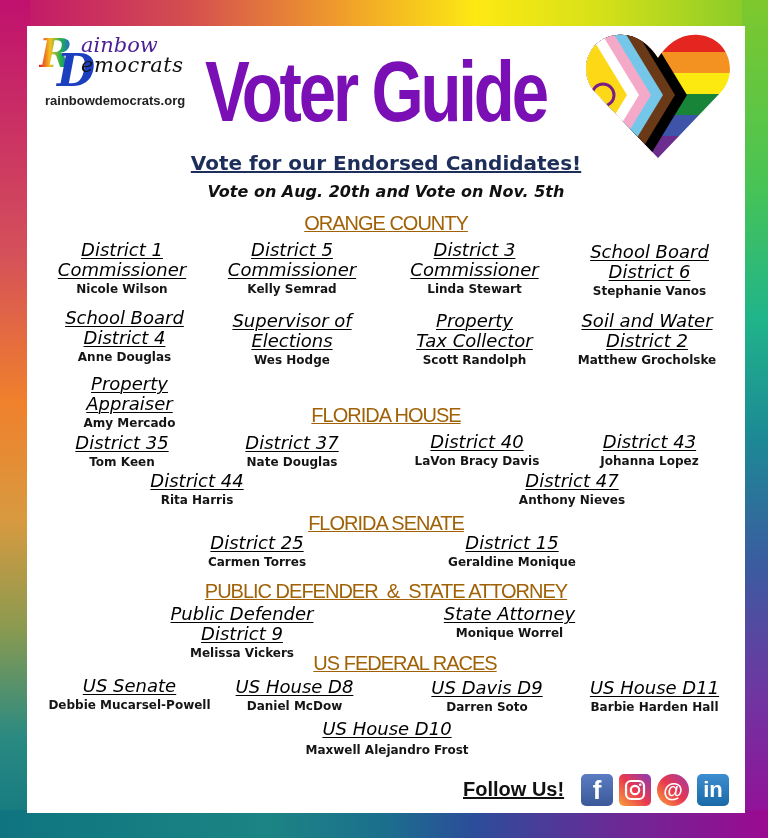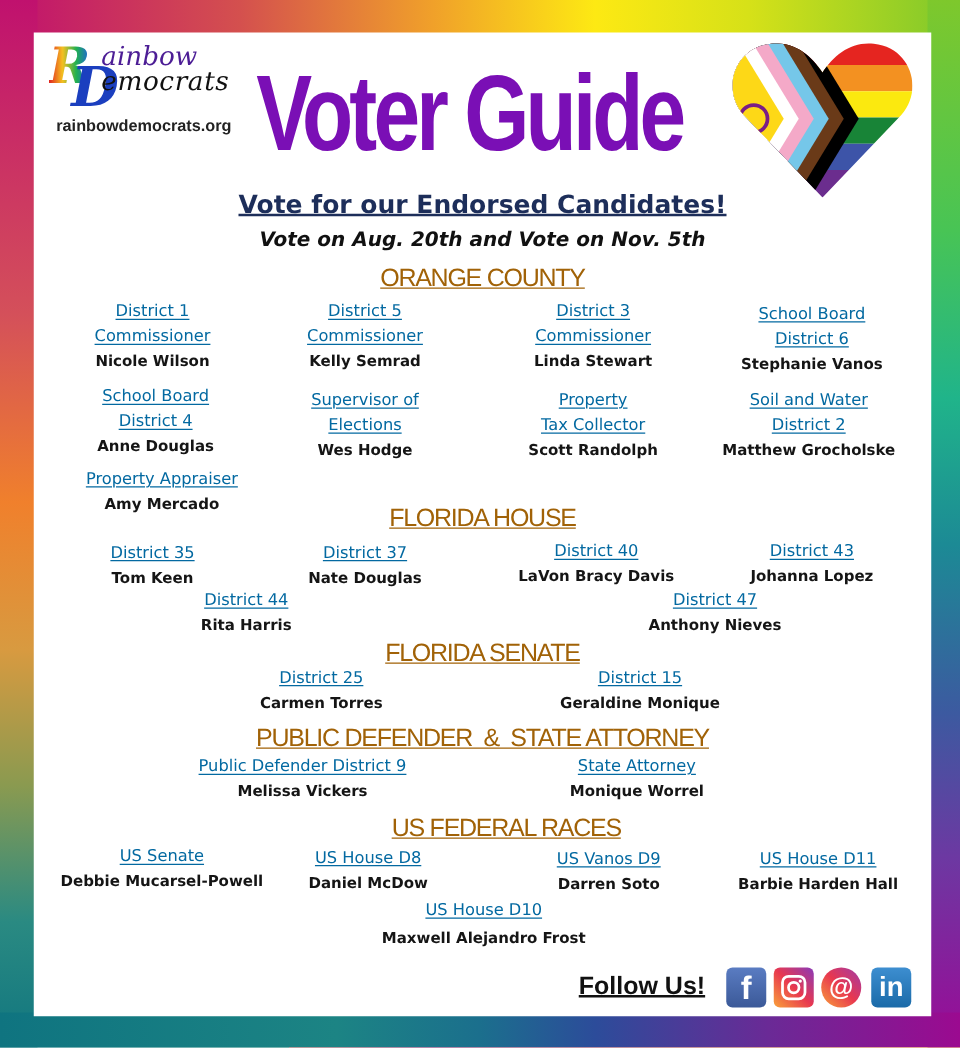--- a/index.html
+++ b/index.html
@@ -42,21 +42,21 @@
 
   .subtitle { left: 0; width: 718px; top: 125px; text-align: center; font-family: "DejaVu Sans", sans-serif; font-weight: bold; font-size: 20px; color: #1d2e5a; }
   .subtitle span { text-decoration: underline; text-decoration-thickness: 2px; }
   .dates { left: 0; width: 718px; top: 156px; text-align:center; font-family:"DejaVu Sans", sans-serif; font-weight: bold; font-style: italic; font-size: 16px; color:#111; }
 
   .section { left: 0; width: 718px; text-align: center; font-family: "Liberation Sans", sans-serif;
     font-size: 20px; color: #a16207; letter-spacing: -1px; }
   .section span { text-decoration: underline; text-decoration-thickness: 1px; }
 
   .race { text-align: center; font-family: "DejaVu Sans", sans-serif; }
-  .race .lbl { display:block; font-size: 13px; color: #0369a1; line-height: 20px; }
+  .race .lbl { display:block; font-size: 18px; color: #000000; line-height: 20px; font-style: italic; }
   .race .lbl span { text-decoration: underline; text-decoration-thickness: 1px; text-underline-offset: 2px; }
   .race .nm { display:block; font-size: 12px; font-weight: bold; color: #151515; line-height: 18px; }
 
   .follow { left: 436px; top: 752px; font-family:"Liberation Sans", sans-serif; font-weight:bold; font-size: 20px; color:#111; text-decoration: underline; }
   .soc { top: 748px; width: 32px; height: 32px; border-radius: 5px; display:flex; align-items:center; justify-content:center; color:#fff; font-family:"Liberation Sans", sans-serif; font-weight:bold; }
   .fb { left: 554px; background: linear-gradient(180deg,#5a7cc2,#3b5998); font-size: 26px; }
   .ig { left: 592px; background: linear-gradient(45deg,#f9a13a,#e8384f 50%,#8a3ab9); }
   .th { left: 630px; border-radius: 50%; background: linear-gradient(45deg,#f9a13a,#e8384f 50%,#a03aa9); font-size: 20px;}
   .li { left: 670px; background: linear-gradient(180deg,#3d8ed0,#1a6aa8); font-size: 22px; }
 </style>
@@ -208,21 +208,21 @@
 
   <div class="abs race" style="left:15px; top:650px; width:175px;">
     <span class="lbl"><span>US Senate</span></span>
     <span class="nm">Debbie Mucarsel-Powell</span>
   </div>
   <div class="abs race" style="left:205px; top:651px; width:125px;">
     <span class="lbl"><span>US House D8</span></span>
     <span class="nm">Daniel McDow</span>
   </div>
   <div class="abs race" style="left:400px; top:652px; width:120px;">
-    <span class="lbl"><span>US Vanos D9</span></span>
+    <span class="lbl"><span>US Davis D9</span></span>
     <span class="nm">Darren Soto</span>
   </div>
   <div class="abs race" style="left:555px; top:652px; width:145px;">
     <span class="lbl"><span>US House D11</span></span>
     <span class="nm">Barbie Harden Hall</span>
   </div>
   <div class="abs race" style="left:270px; top:693px; width:180px;">
     <span class="lbl"><span>US House D10</span></span>
     <span class="nm" style="margin-top:2px;">Maxwell Alejandro Frost</span>
   </div>

